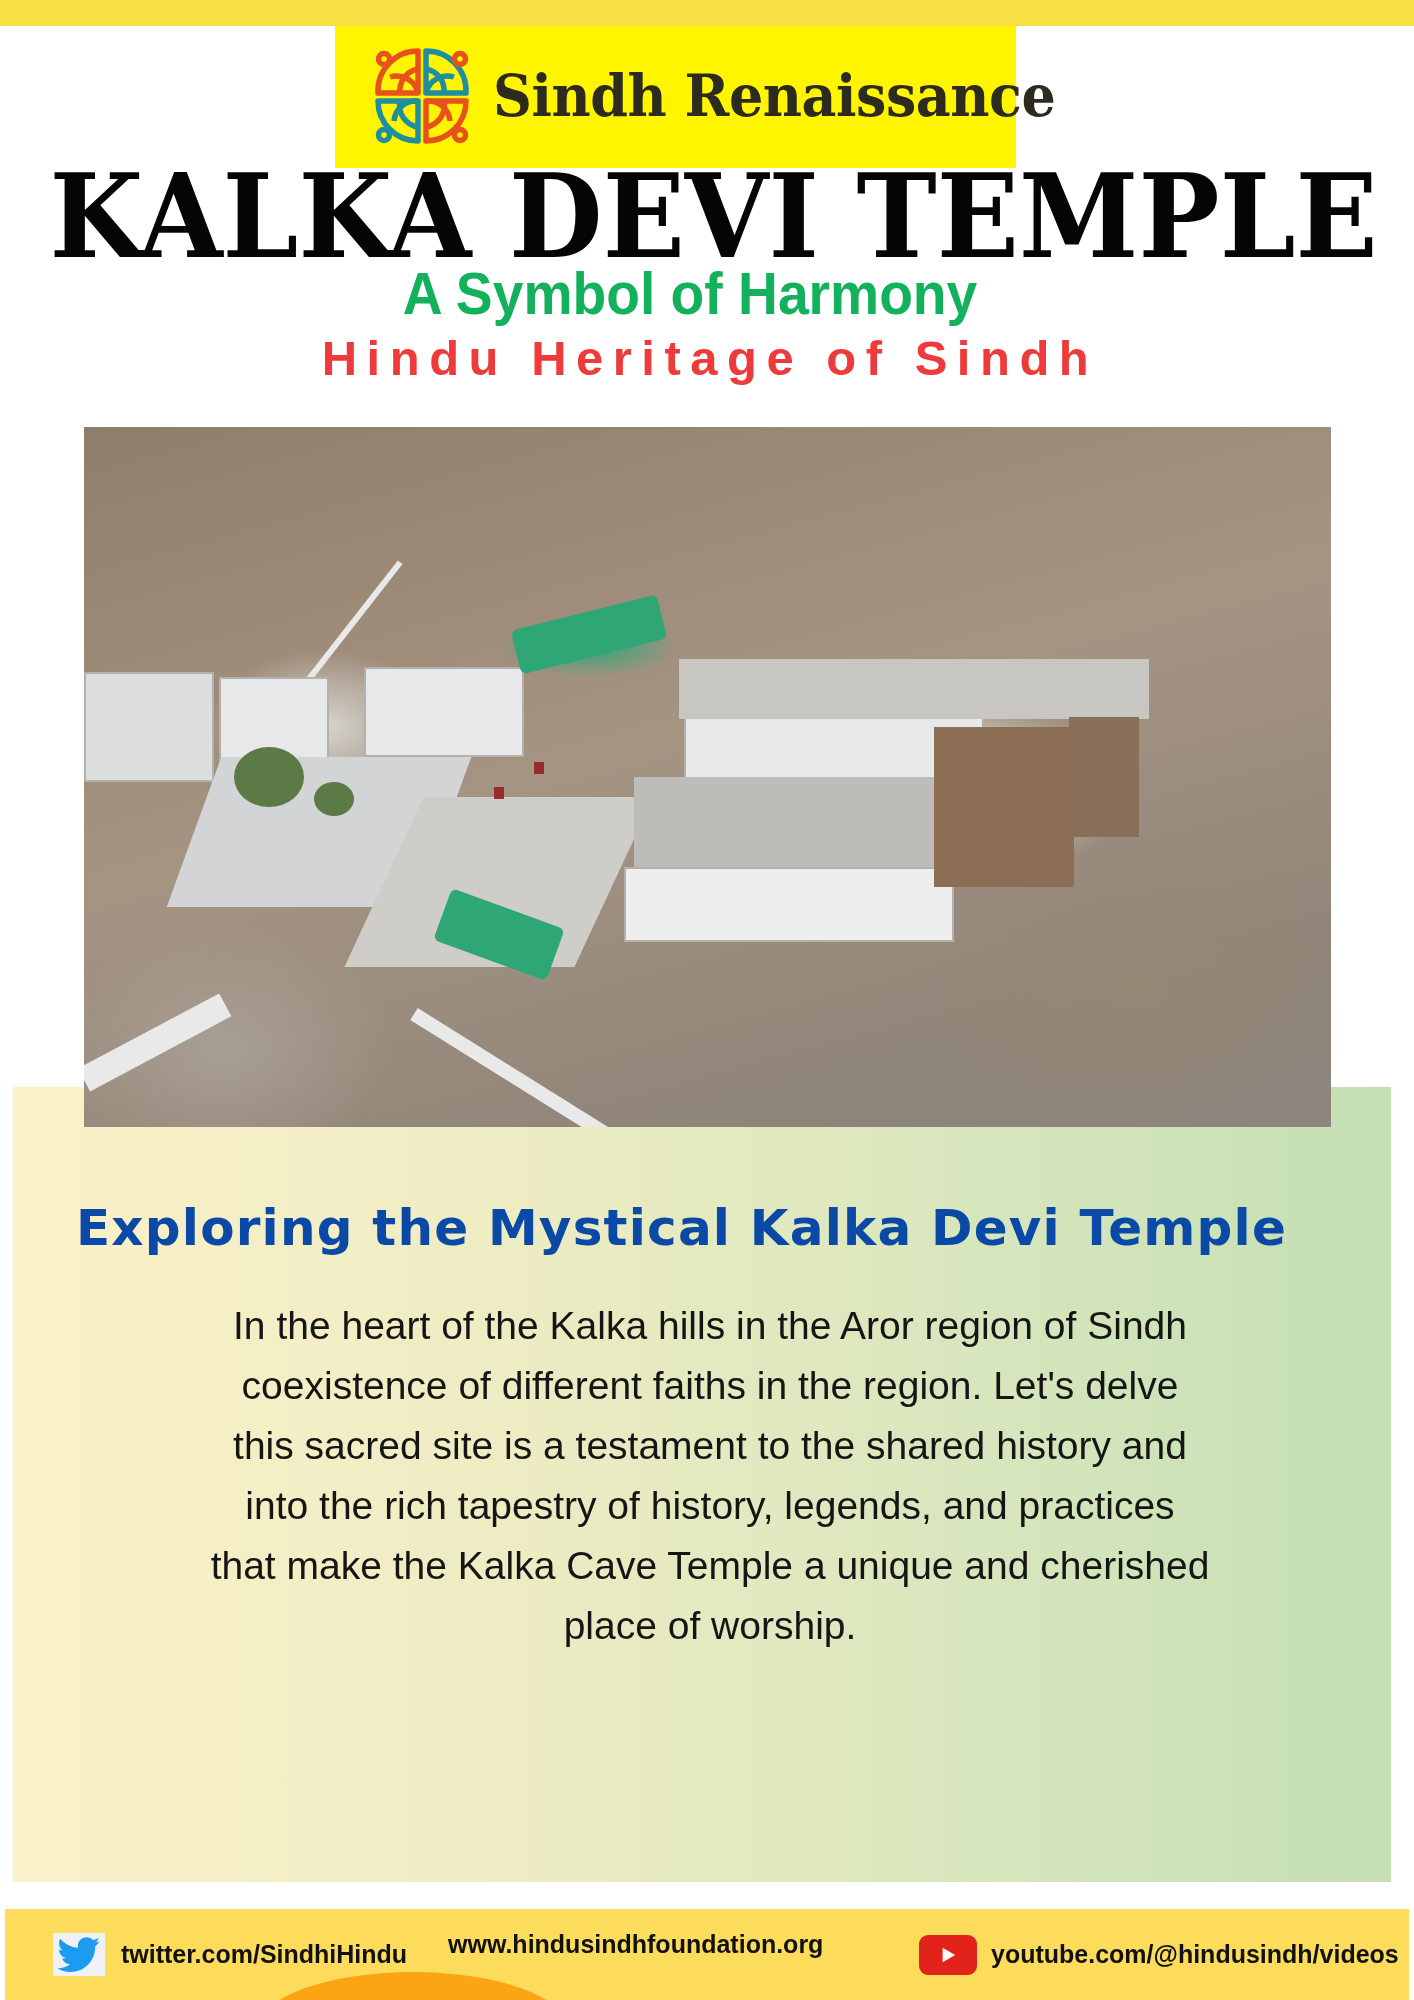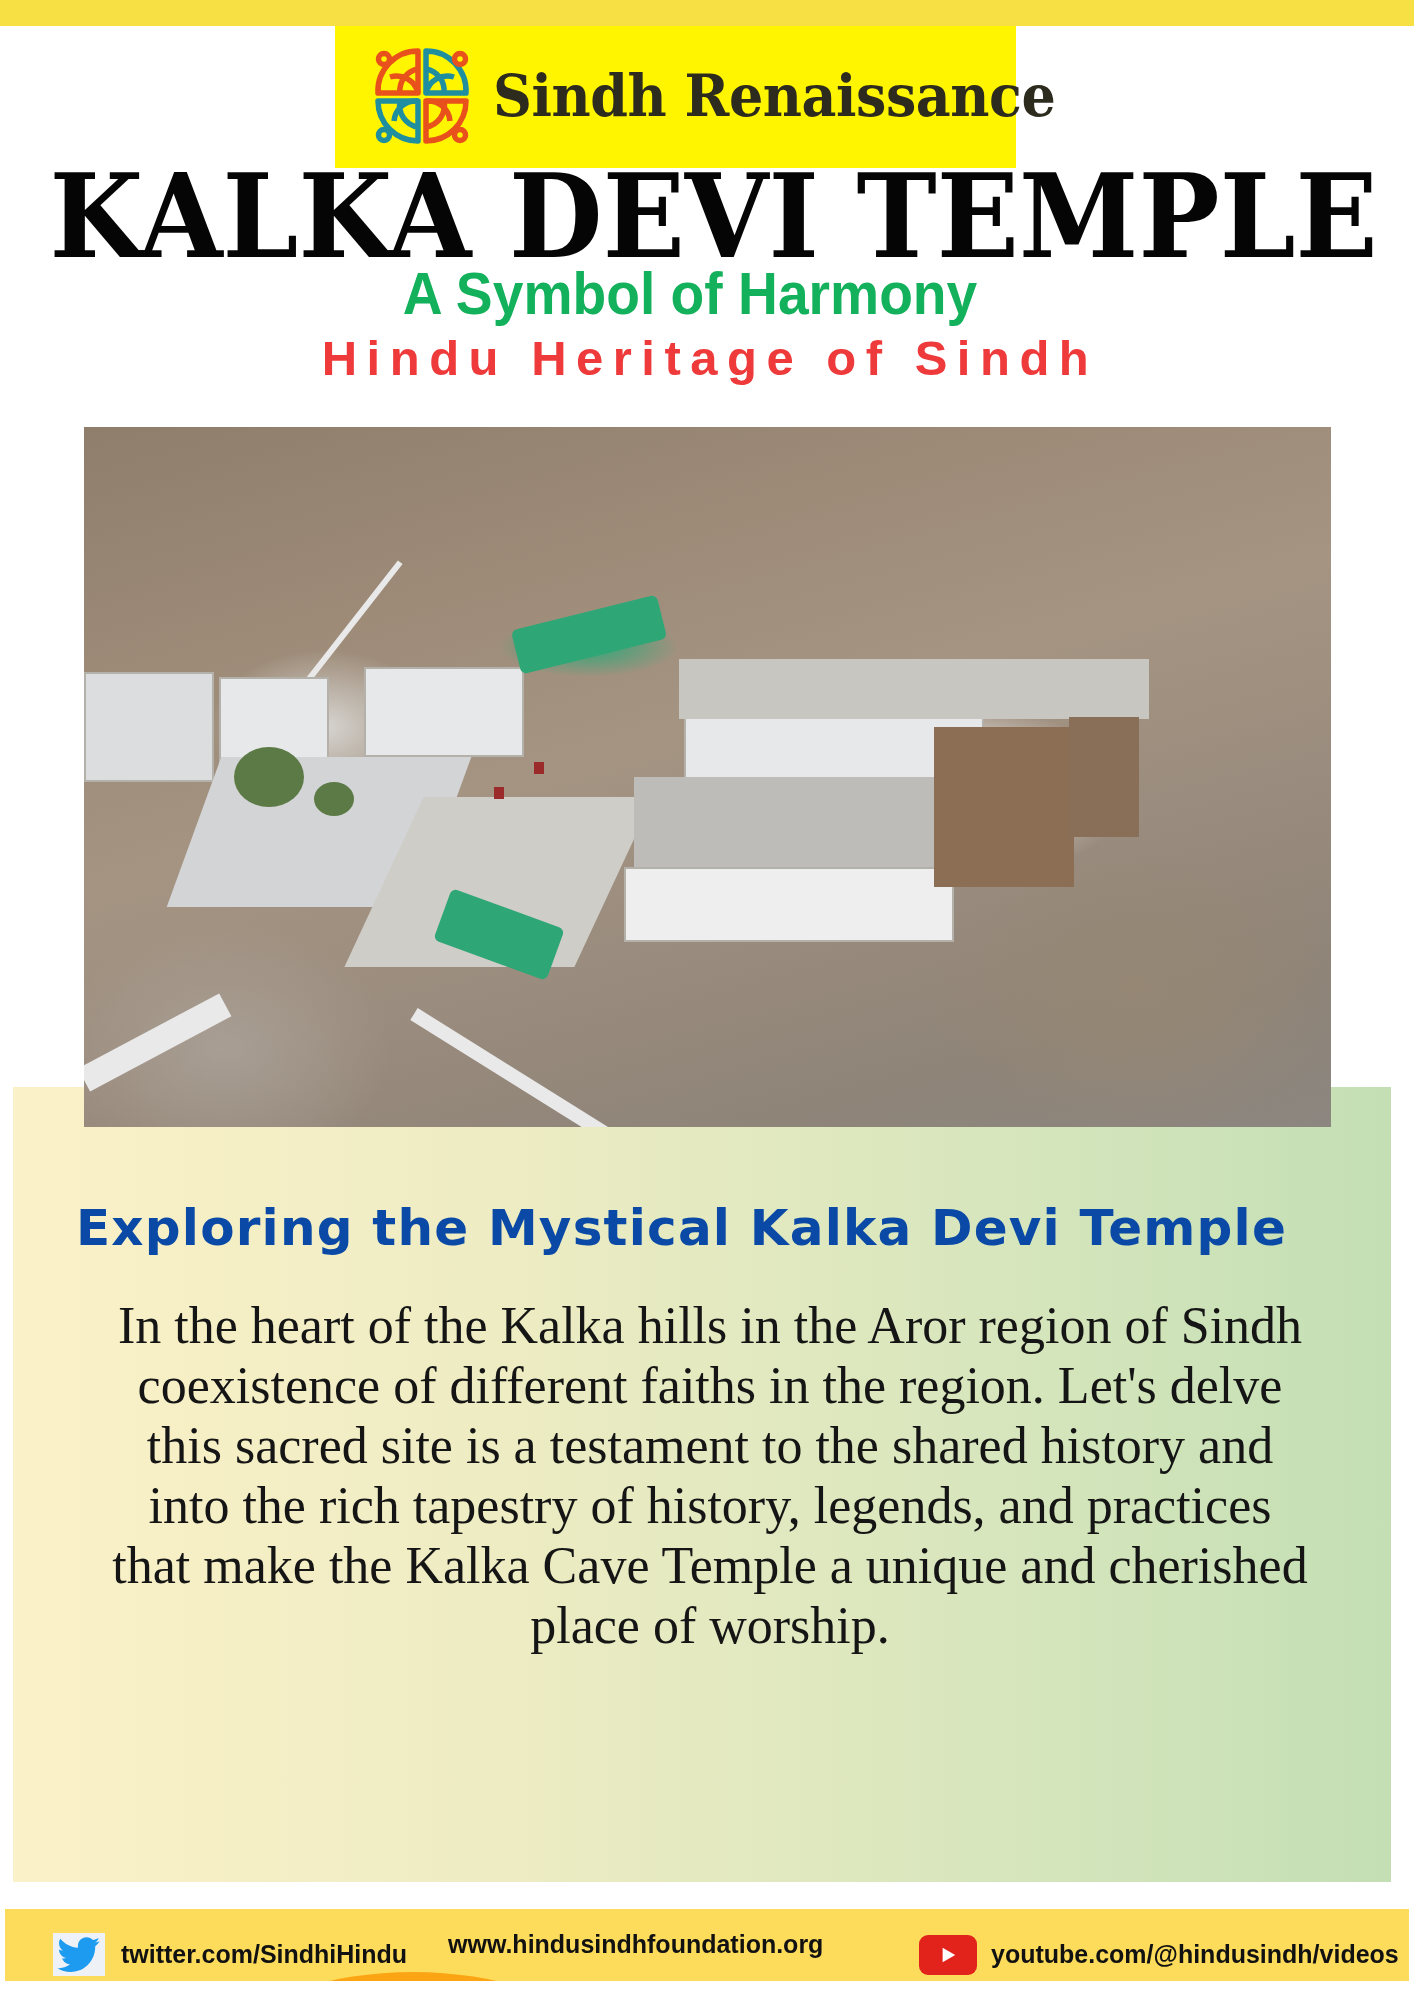--- a/index.html
+++ b/index.html
@@ -32,24 +32,24 @@
     .photo .bldg { position: absolute; background: #e7e8ea; border: 2px solid #b4b0aa; }
     .photo .roof { position: absolute; background: #c9c7c2; }
     .photo .brick { position: absolute; background: #8c6e55; }
     .photo .green { position: absolute; background: #2fa676; border-radius: 6px; }
     .photo .stairs { position: absolute; height: 6px; background: #e9e9e9; transform-origin: left center; }
     .photo .dot { position: absolute; width: 10px; height: 12px; background: #9b2a2a; }
     .photo .tree { position: absolute; border-radius: 50%; background: #5c7a45; }
 
     .info-panel { position: absolute; left: 13px; top: 1087px; width: 1378px; height: 795px; background: linear-gradient(90deg, #fbf1c8 0%, #eeecc3 35%, #d8e6bd 70%, #c4dfb4 100%); z-index: 1; }
     .info-heading { position: absolute; left: 0; top: 1196px; width: 1414px; padding-left: 76px; font-family: "DejaVu Sans", sans-serif; font-weight: bold; font-size: 50px; line-height: 64px; color: #0a4aa6; letter-spacing: 1.2px; white-space: nowrap; z-index: 3; }
-    .info-body { position: absolute; left: 60px; top: 1296px; width: 1300px; text-align: center; font-family: Liberation Serif, serif; font-size: 52px; line-height: 60px; color: #151515; z-index: 3; }
+    .info-body { position: absolute; left: 60px; top: 1296px; width: 1300px; text-align: center; font-family: Liberation Sans, sans-serif; font-size: 39px; line-height: 60px; color: #151515; z-index: 3; }
     .info-body span { display: block; white-space: nowrap; }
 
-    .footer { position: absolute; left: 5px; top: 1909px; width: 1404px; height: 72px; background: #fddc5c; overflow: hidden; }
+    .footer { position: absolute; left: 5px; top: 1909px; width: 1404px; height: 91px; background: #fddc5c; overflow: hidden; }
     .footer-blob { position: absolute; left: 250px; top: 63px; width: 316px; height: 120px; border-radius: 50%; background: #fca514; }
     .footer-item { position: absolute; top: 0; height: 91px; display: flex; align-items: center; }
     .footer-text { font-family: "Liberation Sans", sans-serif; font-weight: bold; font-size: 25px; color: #111; white-space: nowrap; position: relative; z-index: 2; }
     .twitter-icon { width: 52px; height: 43px; background: #eef2f6; display: flex; align-items: center; justify-content: center; margin-right: 16px; }
     .yt-icon { width: 58px; height: 40px; background: #e1231b; border-radius: 9px; display: flex; align-items: center; justify-content: center; margin-right: 14px; }
   </style>
 </head>
 <body>
 
 <div class="top-band"></div>

